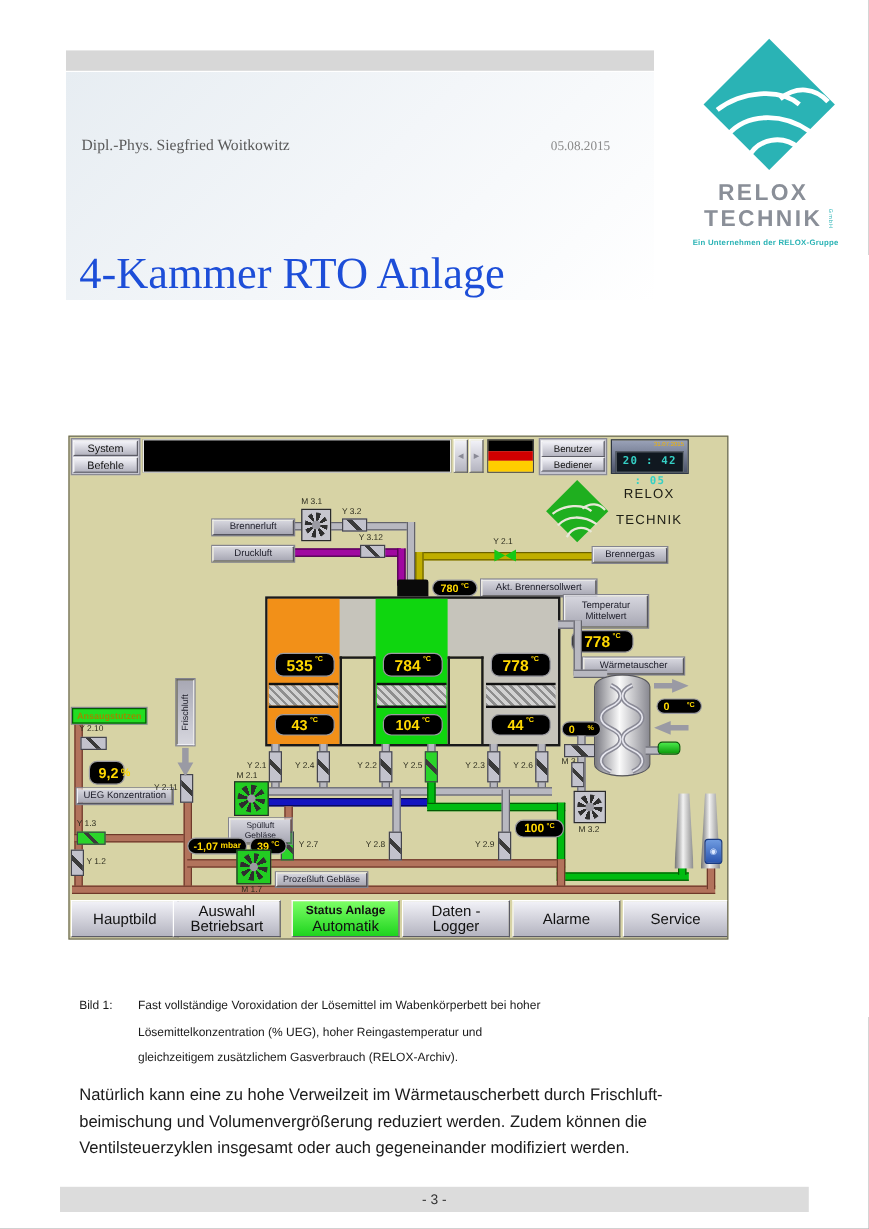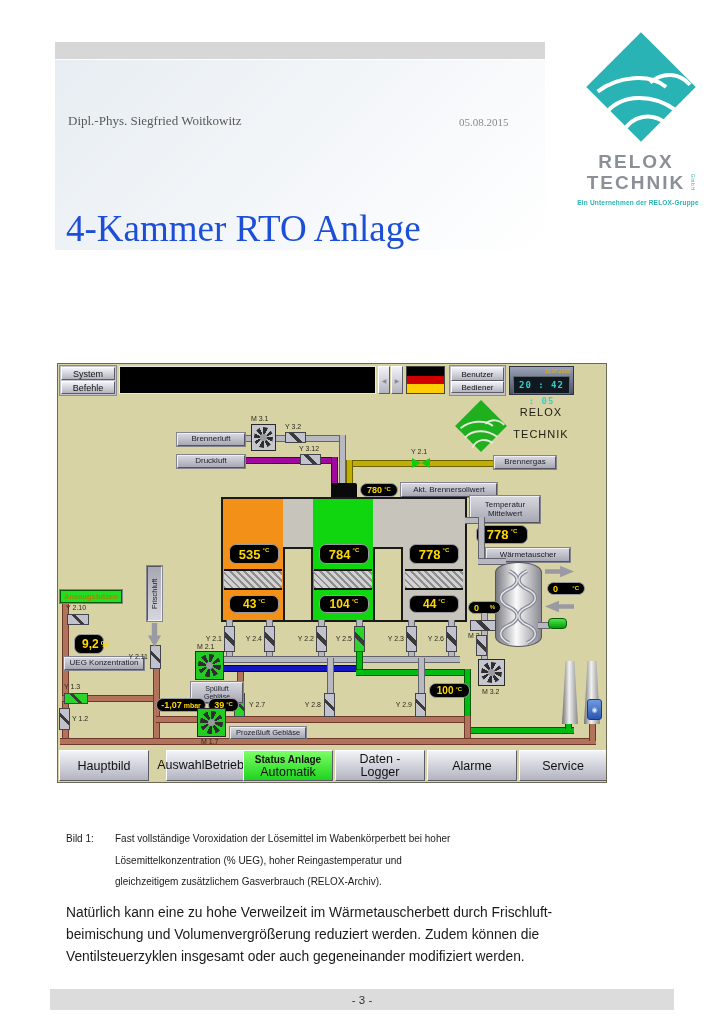--- a/index.html
+++ b/index.html
@@ -334,21 +334,21 @@
 
     <div class="abs disp" style="left:371px;top:319px;width:41px;height:15px;font-size:10px;">
         <span class="v">100</span>
         <span class="u">°C</span>
       </div>
     <div class="abs chimney" style="left:504px;top:297px;width:16px;height:63px;"></div>
     <div class="abs chimney" style="left:526px;top:297px;width:16px;height:63px;"></div>
     <div class="abs blueicon" style="left:529px;top:335px;width:15px;height:21px;">◉</div>
 
     <div class="abs b3d hbtn" style="left:1px;top:386px;width:90px;height:31px;">Hauptbild</div>
-    <div class="abs b3d hbtn" style="left:108px;top:386px;width:90px;height:31px;flex-direction:row;">
+    <div class="abs b3d hbtn" style="left:86px;top:386px;width:90px;height:31px;flex-direction:column;">
       <span class="l1">Auswahl</span>
       <span class="l1">Betriebsart</span>
     </div>
     <div class="abs b3d hbtn on" style="left:185px;top:386px;width:90px;height:31px;flex-direction:column;">
       <span class="s1">Status Anlage</span>
       <span class="l1">Automatik</span>
     </div>
     <div class="abs b3d hbtn" style="left:277px;top:386px;width:90px;height:31px;flex-direction:column;">
       <span class="l1">Daten -</span>
       <span class="l1">Logger</span>

